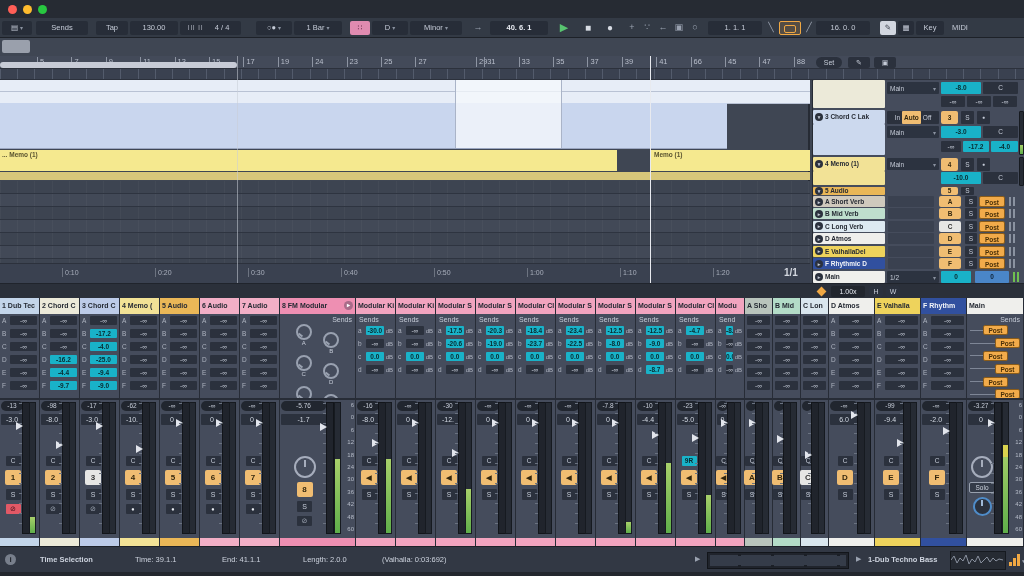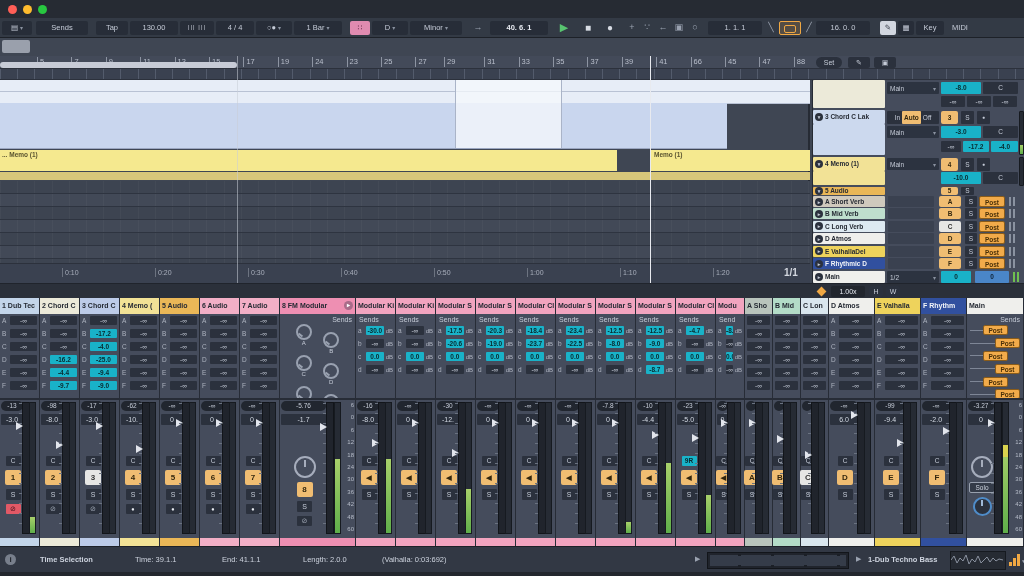--- a/index.html
+++ b/index.html
@@ -153,21 +153,21 @@
     <span class="tl" style="left:23px;background:#febc2e"></span>
     <span class="tl" style="left:38px;background:#28c840"></span>
   </div>
 
   <div id="transport" class="abs">
     <div class="tbox" style="left:2px;width:30px">▤<span class="tarrow">▾</span></div>
     <div class="tbox" style="left:36px;width:52px">Sends</div>
     <div class="tbox" style="left:96px;width:32px">Tap</div>
     <div class="tbox" style="left:130px;width:48px">130.00</div>
     <div class="tbox" style="left:180px;width:34px;font-size:6px;letter-spacing:1px">||| |||</div>
-    <div class="tbox" style="left:216px;width:38px">4 / 4</div>
+    <div class="tbox" style="left:203px;width:38px">4 / 4</div>
     <div class="tbox" style="left:256px;width:36px"><span>○●</span><span class="tarrow">▾</span></div>
     <div class="tbox" style="left:294px;width:48px"><span>1 Bar</span><span class="tarrow">▾</span></div>
     <div class="tbox" style="left:350px;width:20px;background:#e08bb0;color:#4a1430">∷</div>
     <div class="tbox" style="left:372px;width:36px"><span>D</span><span class="tarrow">▾</span></div>
     <div class="tbox" style="left:410px;width:52px"><span>Minor</span><span class="tarrow">▾</span></div>
     <div class="tico" style="left:368px;width:0"></div>
     <div class="tico" style="left:470px;width:16px">→</div>
     <div class="tbox" style="left:490px;width:58px;color:#e8ebf2;font-weight:bold">40. 6. 1</div>
     <div class="tico" style="left:556px;width:16px;color:#58c470;font-size:11px">▶</div>
     <div class="tico" style="left:580px;width:16px;color:#d8dce4;font-size:10px">■</div>
@@ -228,21 +228,21 @@
         <div class="bnum" style="left: 105.8px;">9</div>
         <div class="bnum" style="left: 140.2px;">11</div>
         <div class="bnum" style="left: 174.6px;">13</div>
         <div class="bnum" style="left: 209px;">15</div>
         <div class="bnum" style="left: 243.4px;">17</div>
         <div class="bnum" style="left: 277.8px;">19</div>
         <div class="bnum" style="left: 312.2px;">24</div>
         <div class="bnum" style="left: 346.6px;">23</div>
         <div class="bnum" style="left: 381px;">25</div>
         <div class="bnum" style="left: 415.4px;">27</div>
-        <div class="bnum" style="left: 444px;">29</div>
+        <div class="bnum" style="left: 476px;">29</div>
         <div class="bnum" style="left: 484.2px;">31</div>
         <div class="bnum" style="left: 518.6px;">33</div>
         <div class="bnum" style="left: 553px;">35</div>
         <div class="bnum" style="left: 587.4px;">37</div>
         <div class="bnum" style="left: 621.8px;">39</div>
         <div class="bnum" style="left: 656.2px;">41</div>
         <div class="bnum" style="left: 690.6px;">66</div>
         <div class="bnum" style="left: 725px;">45</div>
         <div class="bnum" style="left: 759.4px;">47</div>
         <div class="bnum" style="left: 793.8px;">88</div>

